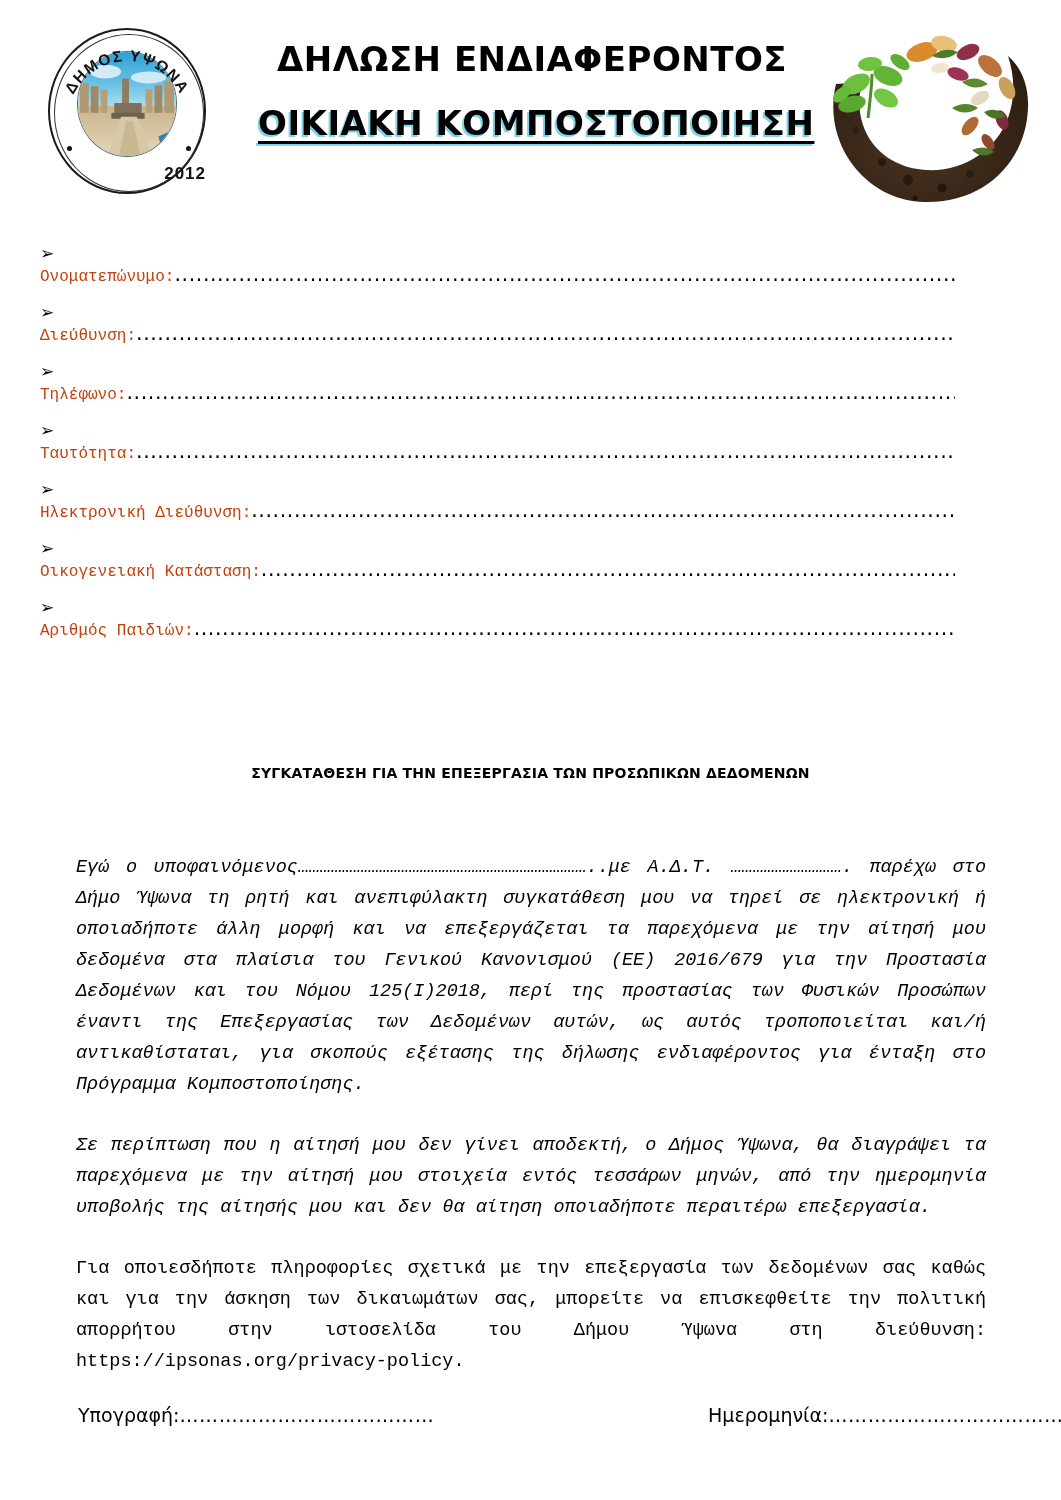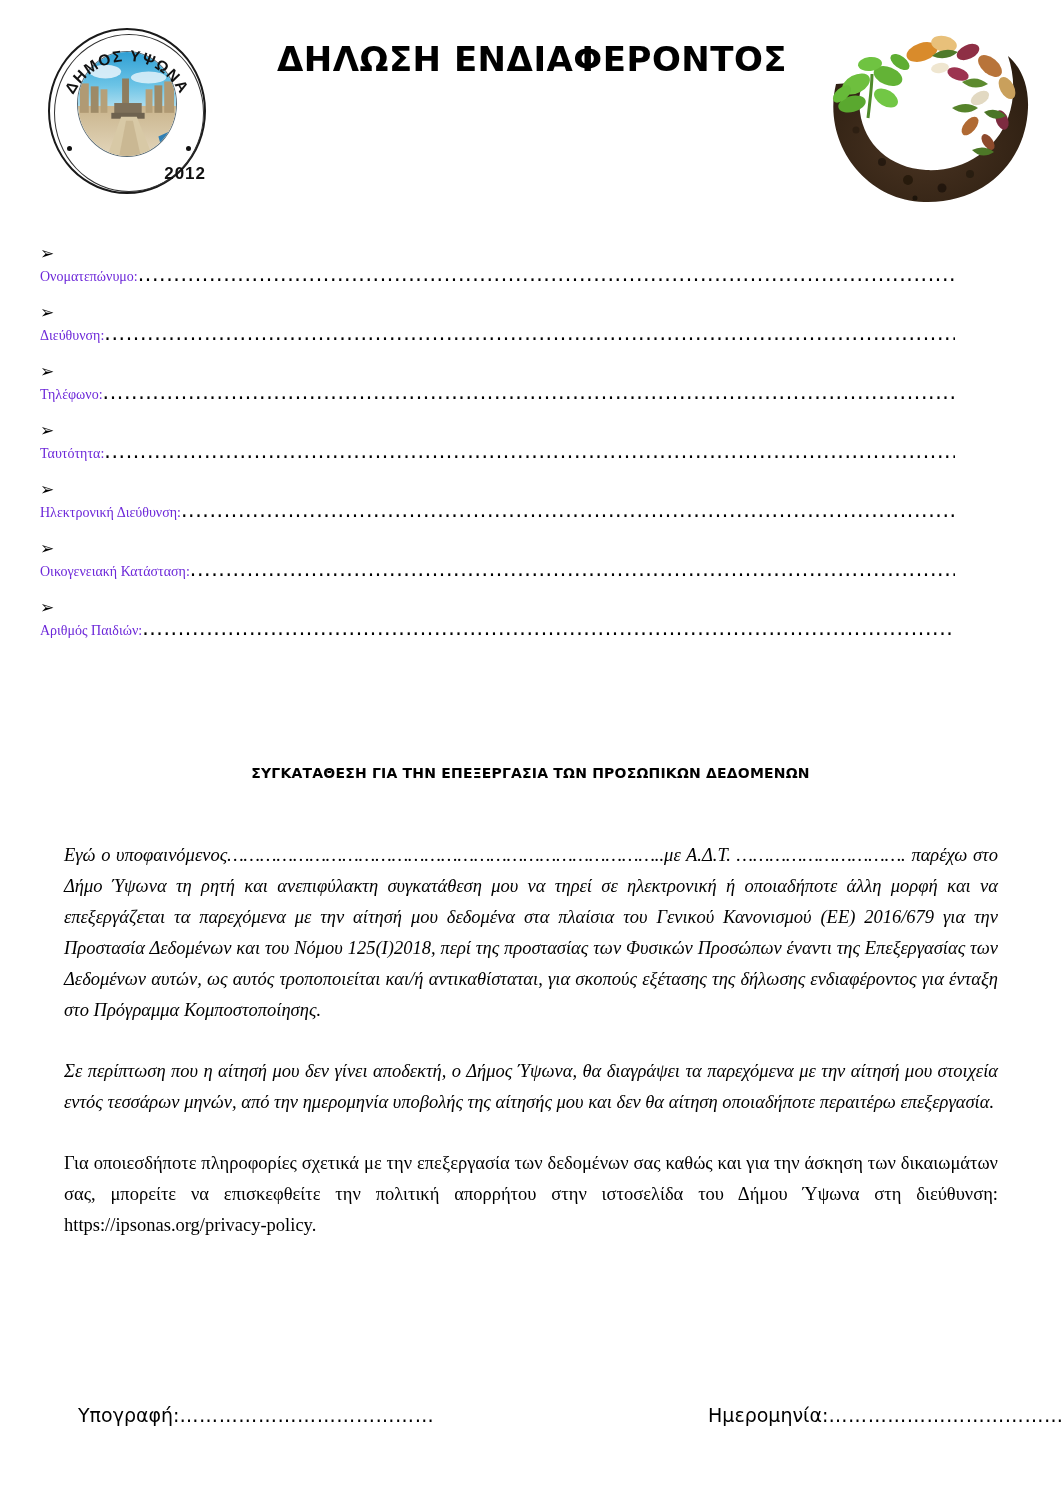--- a/index.html
+++ b/index.html
@@ -156,23 +156,23 @@
     line-height: 1;
     color: #000;
     vertical-align: middle;
   }
   .field-line {
     display: flex;
     align-items: baseline;
     width: 915px;
   }
   .field-label {
-    font-family: Liberation Serif, serif;
-    font-size: 14px;
-    color: #6d28d9;
+    font-family: Liberation Mono, monospace;
+    font-size: 16px;
+    color: #c2410c;
     white-space: nowrap;
     flex: 0 0 auto;
   }
   .dots {
     flex: 1 1 auto;
     overflow: hidden;
     white-space: nowrap;
     font-family: "DejaVu Sans", sans-serif;
     font-size: 20.5px;
     letter-spacing: 0.6px;
@@ -194,26 +194,26 @@
   }
 
   
   .body-text {
     position: absolute;
     left: 60px;
     top: 836px;
     width: 942px;
   }
   .para {
-    font-family: Liberation Serif, serif;
+    font-family: Liberation Mono, monospace;
     font-size: 18.5px;
     line-height: 31px;
     text-align: justify;
     color: #000;
-    margin: 4px;
+    margin: 16px;
   }
   .para.italic { font-style: italic; }
   .para.spaced-before { margin-top: 30px; }
   .para.tight-before { margin-top: 0; }
 
   
   .sig-row {
     position: absolute;
     left: 0;
     top: 1404px;
@@ -296,20 +296,21 @@
       </text>
     </svg>
 
     <div class="seal-dot left"></div>
     <div class="seal-dot right"></div>
     <div class="seal-year">2012</div>
   </div>
 
   <div class="titles">
     <div class="title-main">ΔΗΛΩΣΗ ΕΝΔΙΑΦΕΡΟΝΤΟΣ</div>
+    <div class="title-sub">ΟΙΚΙΑΚΗ ΚΟΜΠΟΣΤΟΠΟΙΗΣΗ</div>
   </div>
 
   <div class="compost-img">
     <svg viewBox="0 0 232 190">
       <defs>
         <radialGradient id="soilg" cx="45%" cy="60%" r="70%">
           <stop offset="0%" stop-color="#4a3422"></stop>
           <stop offset="100%" stop-color="#2b1d10"></stop>
         </radialGradient>
       </defs>

